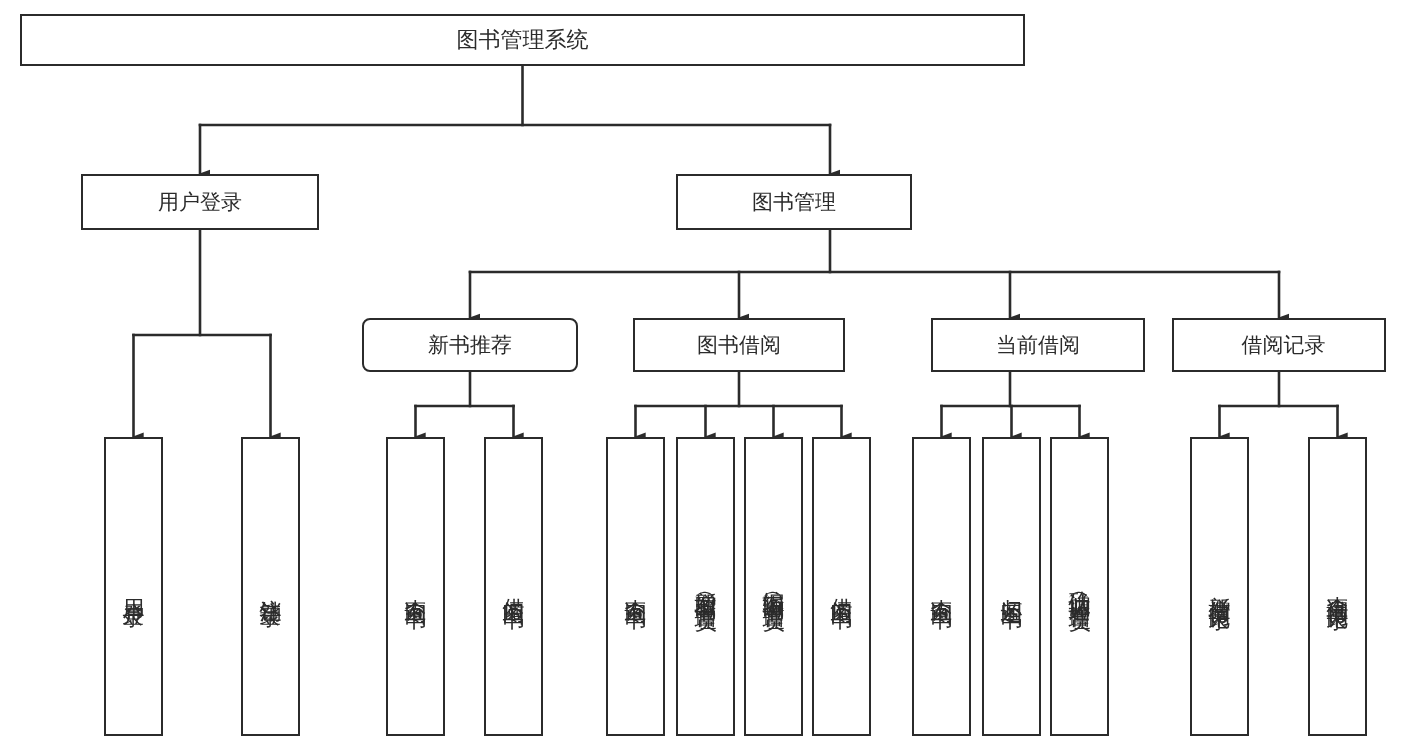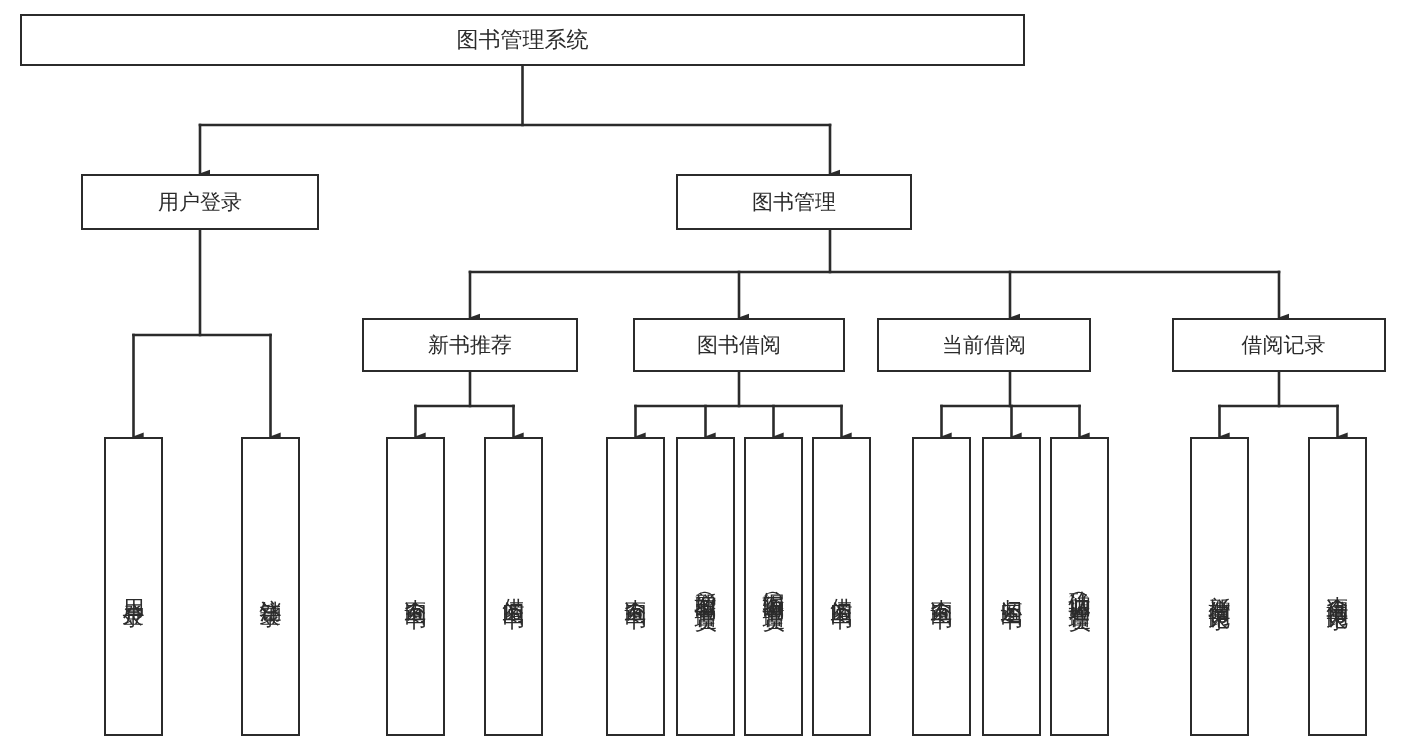--- a/index.html
+++ b/index.html
@@ -117,27 +117,27 @@
   <div id="node-layer">
       <div class="node horizontal root" id="node-root" style="left: 20px; top: 14px; width: 1005px; height: 52px;">
         <span class="label">图书管理系统</span>
       </div>
       <div class="node horizontal" id="node-user-login" style="left: 81px; top: 174px; width: 238px; height: 56px;">
         <span class="label">用户登录</span>
       </div>
       <div class="node horizontal" id="node-book-manage" style="left: 676px; top: 174px; width: 236px; height: 56px;">
         <span class="label">图书管理</span>
       </div>
-      <div class="node horizontal" id="node-new-book-rec" style="left: 362px; top: 318px; width: 216px; height: 54px;">
+      <div class="node horizontal" id="node-new-book-rec" style="left: 362px; top: 318px; width: 216px; height: 54px; border-radius: 8px;">
         <span class="label">新书推荐</span>
       </div>
       <div class="node horizontal" id="node-book-borrow" style="left: 633px; top: 318px; width: 212px; height: 54px;">
         <span class="label">图书借阅</span>
       </div>
-      <div class="node horizontal" id="node-current-borrow" style="left: 877px; top: 318px; width: 214px; height: 54px;">
+      <div class="node horizontal" id="node-current-borrow" style="left: 931px; top: 318px; width: 214px; height: 54px;">
         <span class="label">当前借阅</span>
       </div>
       <div class="node horizontal" id="node-borrow-record" style="left: 1172px; top: 318px; width: 214px; height: 54px; padding-left: 9px;">
         <span class="label">借阅记录</span>
       </div>
       <div class="node vertical" id="node-leaf-user-login" style="left: 104px; top: 437px; width: 59px; height: 299px;">
         <span class="label">用户登录</span>
       </div>
       <div class="node vertical" id="node-leaf-user-logout" style="left: 241px; top: 437px; width: 59px; height: 299px;">
         <span class="label">注销登录</span>

